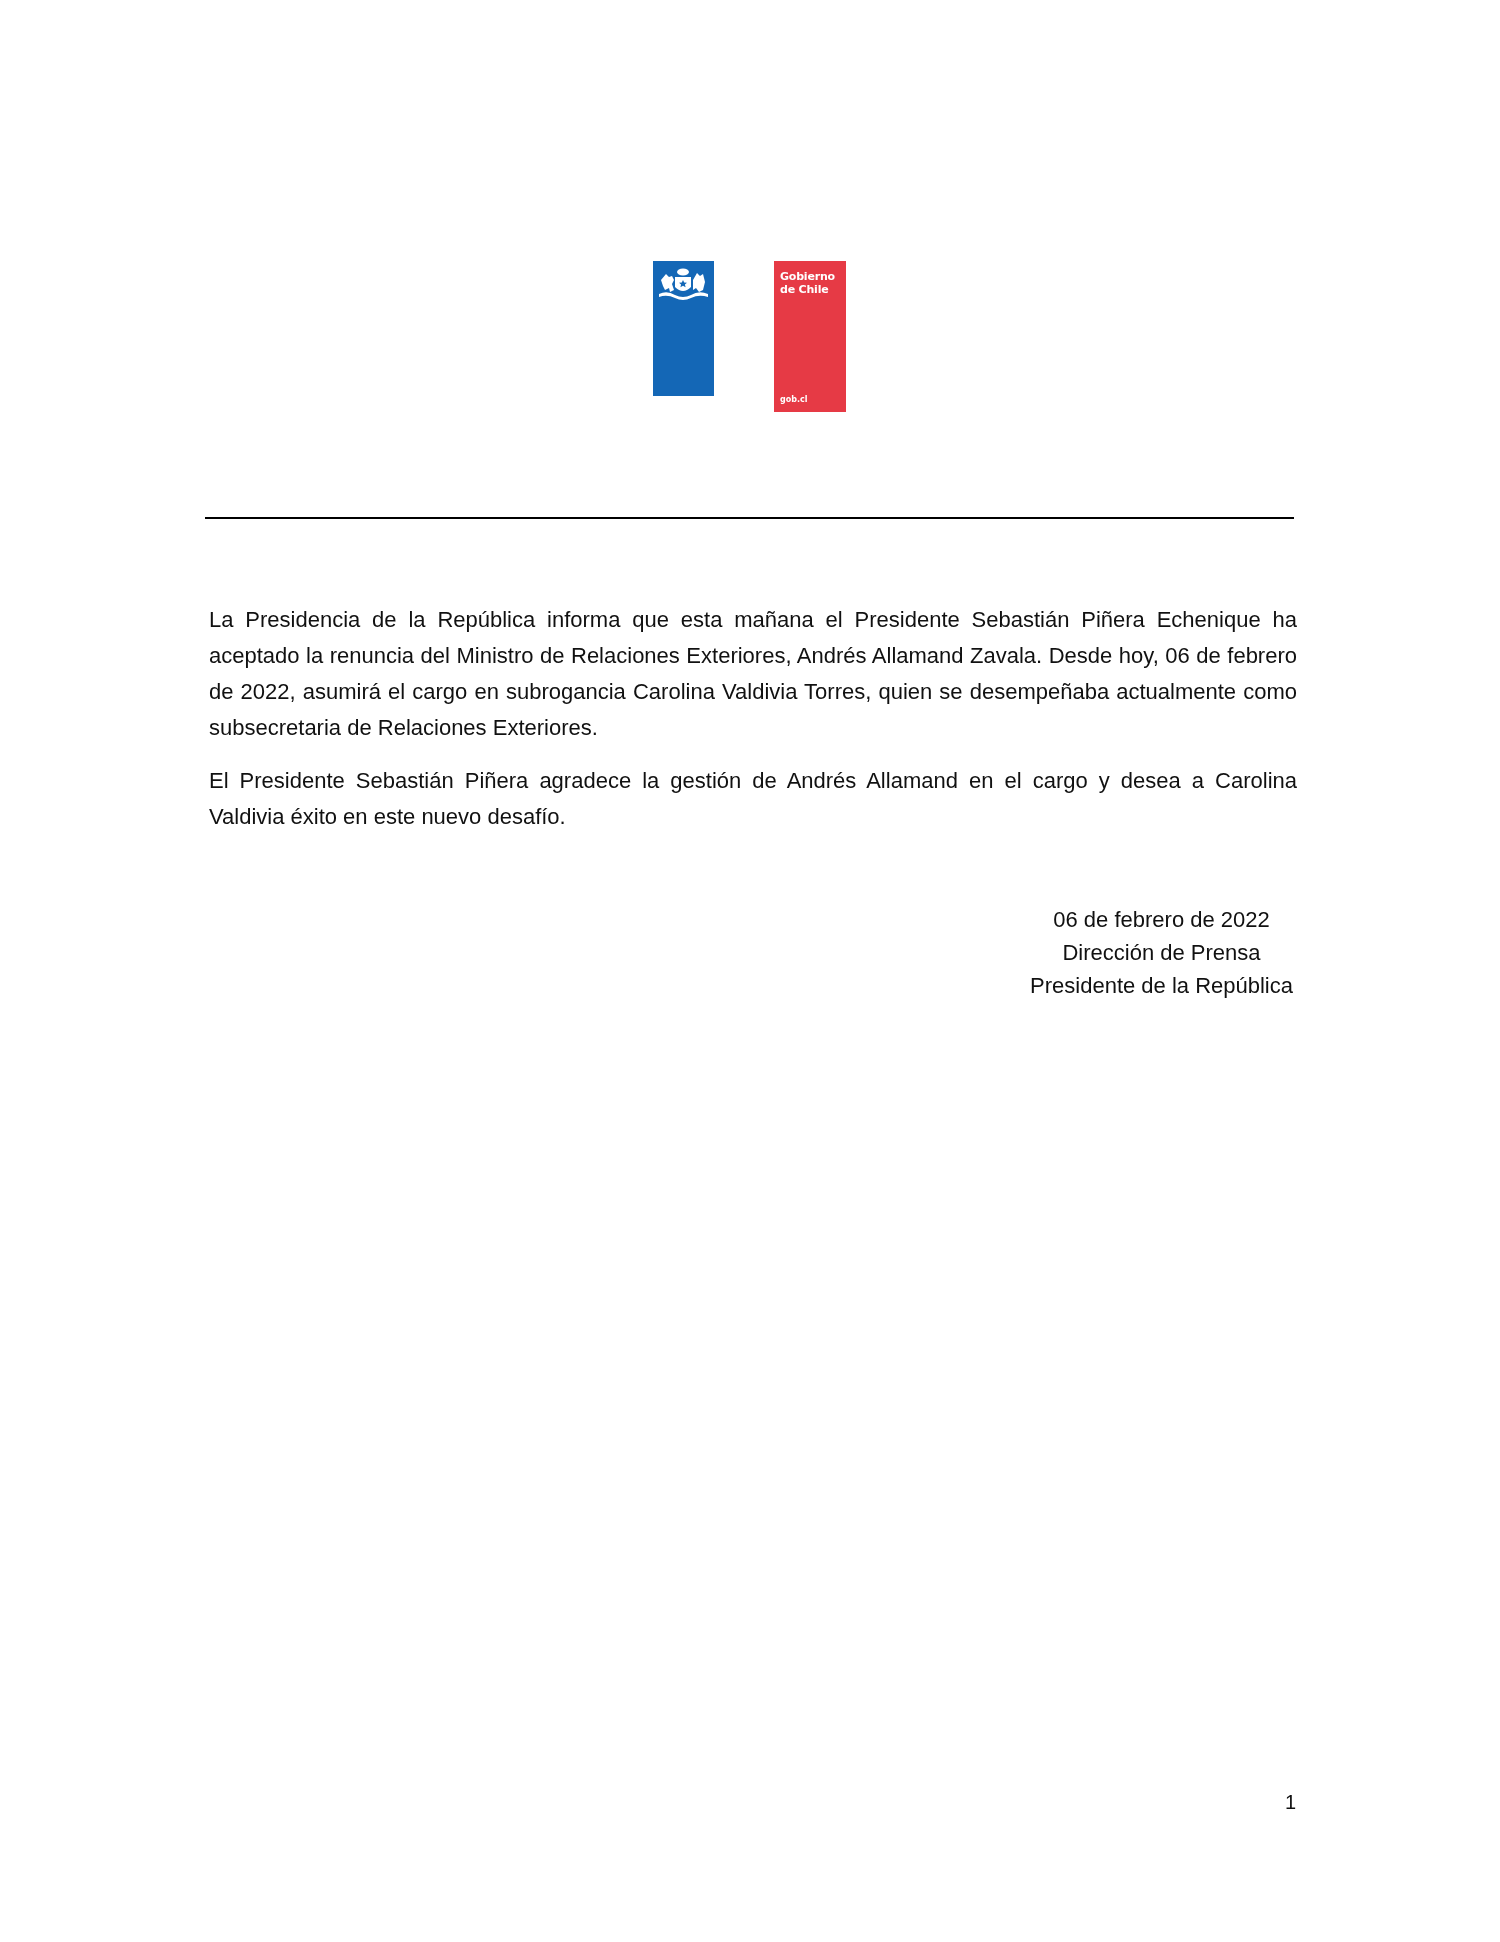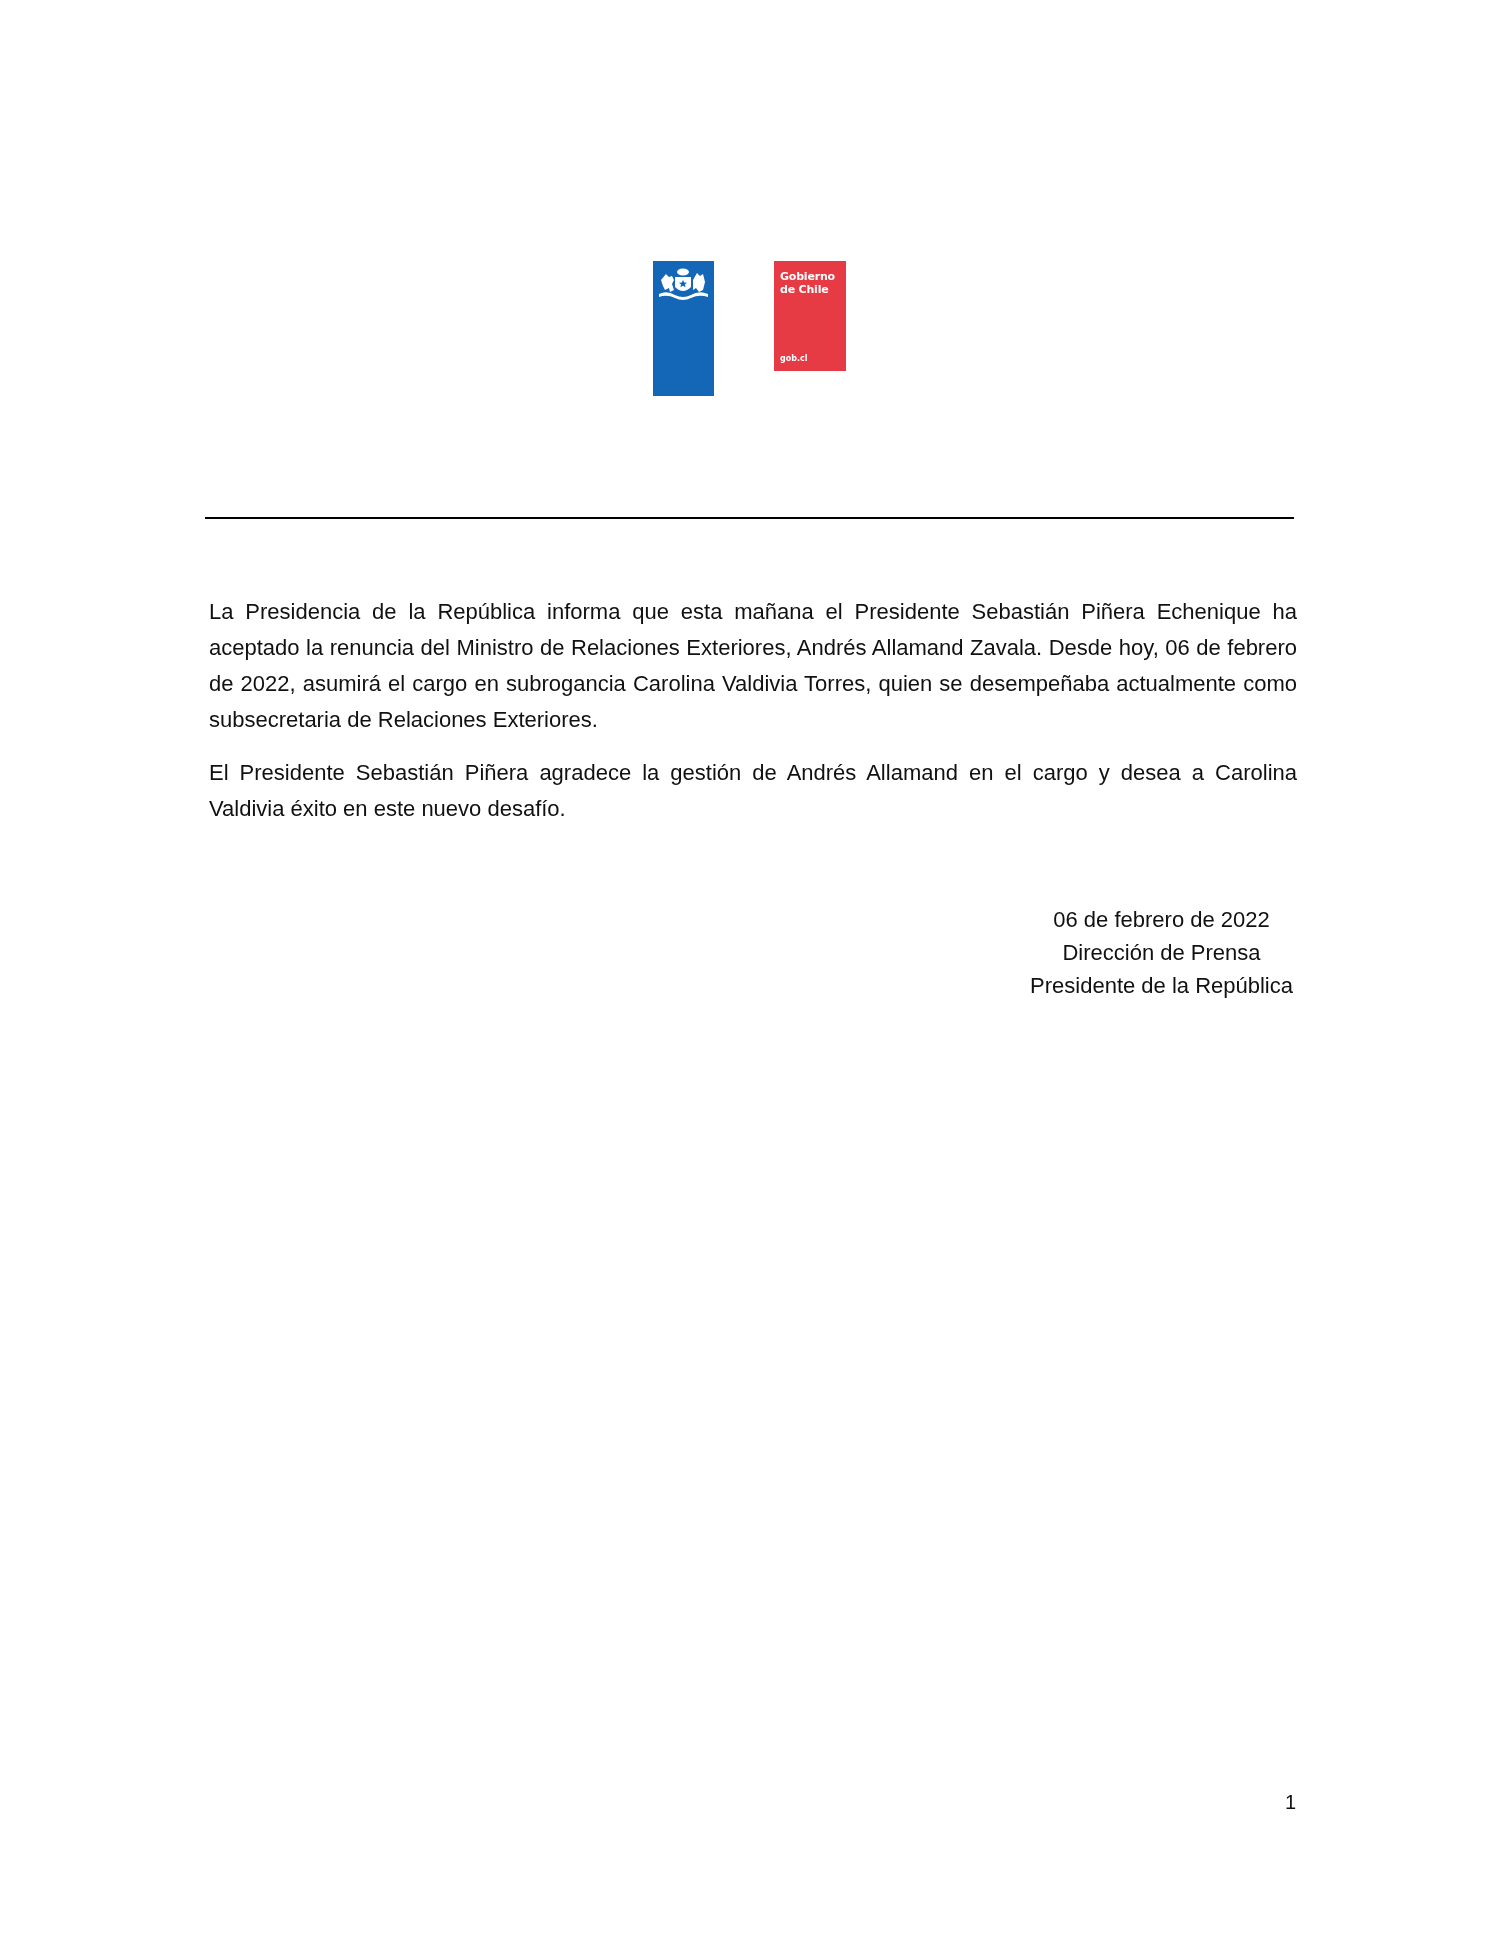--- a/index.html
+++ b/index.html
@@ -36,21 +36,21 @@
       left: 4px;
       top: 7px;
       width: 53px;
       height: 34px;
     }
     .logo-red {
       position: absolute;
       left: 774px;
       top: 261px;
       width: 72px;
-      height: 110px;
+      height: 151px;
       background: #e63a45;
       color: #ffffff;
     }
     .logo-red .brand {
       position: absolute;
       left: 6px;
       top: 9px;
       font-family: "DejaVu Sans", sans-serif;
       font-weight: bold;
       font-size: 11px;
@@ -95,21 +95,21 @@
       position: absolute;
       left: 209px;
       top: 594px;
       width: 1088px;
       font-family: "Liberation Sans", sans-serif;
       font-size: 22px;
       line-height: 36px;
       color: #111111;
     }
     .body p {
-      margin: 0 0 17px 0;
+      margin: 8px 0 17px 0;
       text-align: justify;
       text-align-last: left;
     }
     
     .signature {
       position: absolute;
       right: 207px;
       top: 903px;
       text-align: center;
       font-family: "Liberation Sans", sans-serif;

